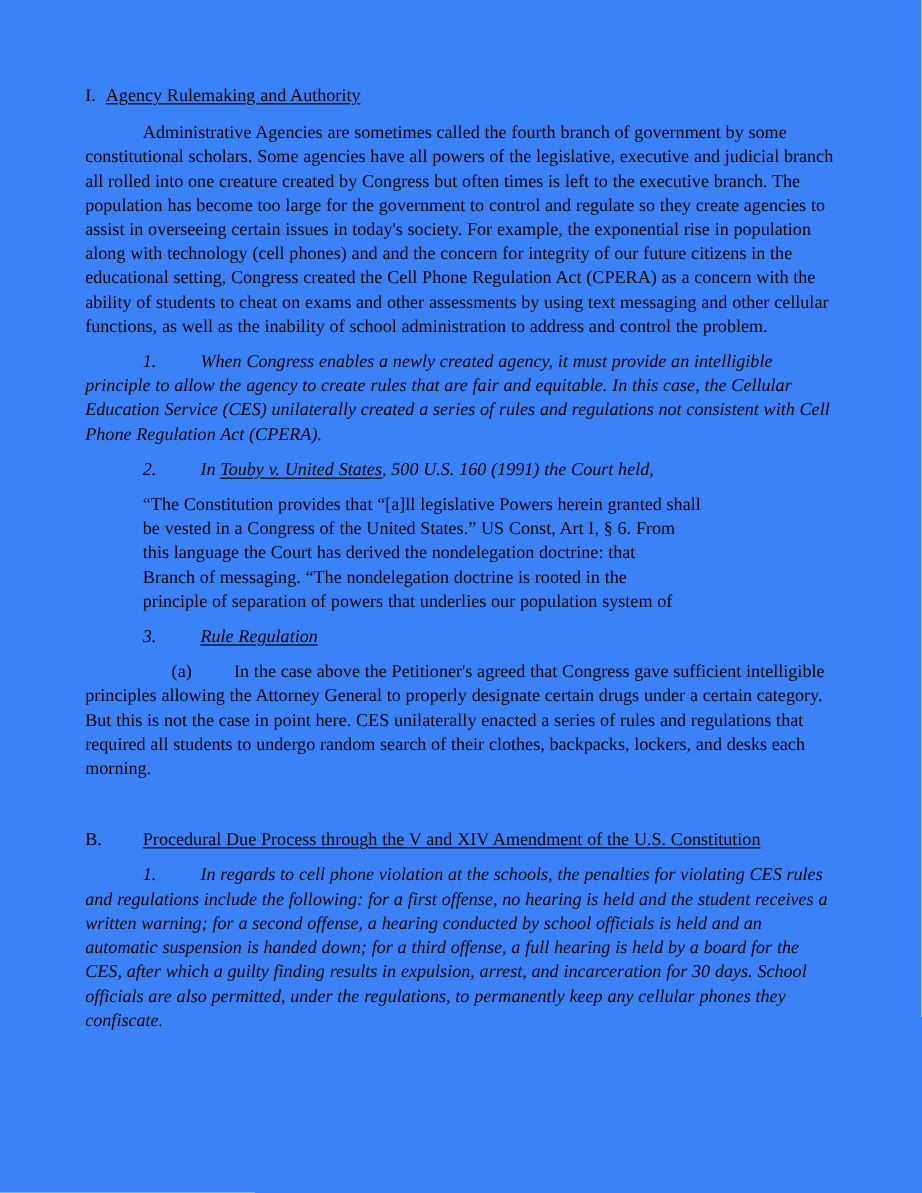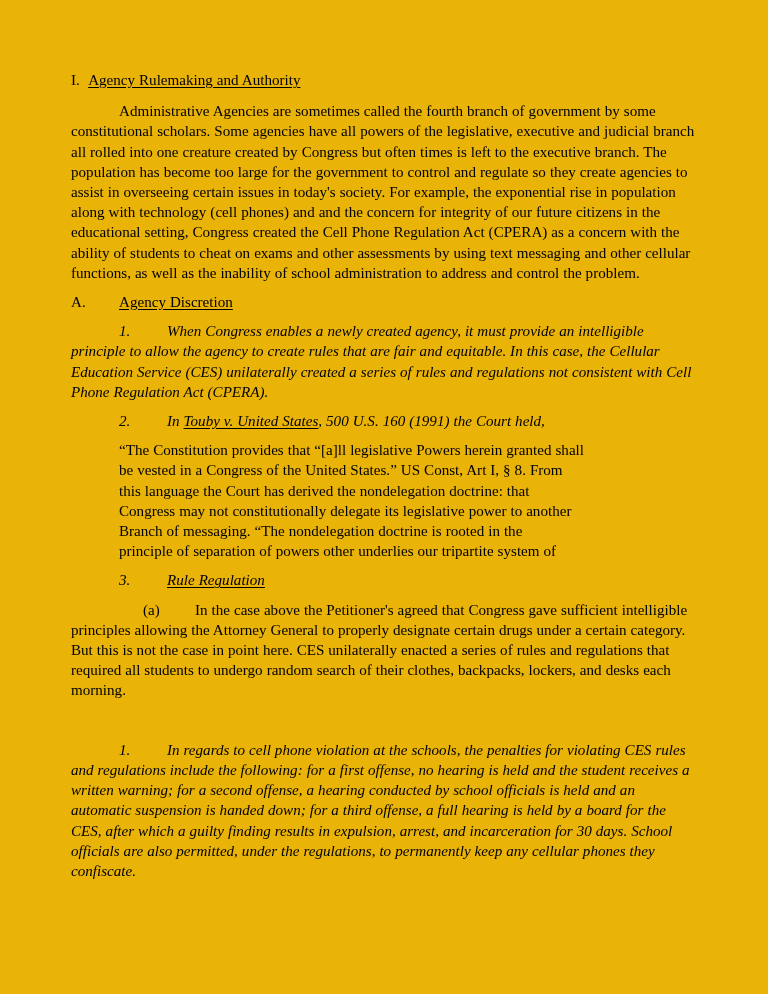--- a/index.html
+++ b/index.html
@@ -9,21 +9,21 @@
     background: #ffffff;
   }
   body {
     font-family: "Liberation Serif", "DejaVu Serif", serif;
     color: #000000;
   }
   .page {
     position: relative;
     width: 768px;
     height: 994px;
-    background: #eab308;
+    background: #3b82f6;
     margin: 0 auto;
     overflow: hidden;
     box-sizing: border-box;
   }
   .doc-body {
     position: absolute;
     left: 71px;
     top: 70px;
     width: 625px;
     font-size: 15.1px;
@@ -122,41 +122,40 @@
 <div class="page">
   <div class="doc-body">
 
     <div class="h-roman">
       <span class="label">I.</span>
       <span class="title">Agency Rulemaking and Authority</span>
     </div>
 
     <p class="para">Administrative Agencies are sometimes called the fourth branch of government by some constitutional scholars.  Some agencies have all powers of the legislative, executive and judicial branch all rolled into one creature created by Congress but often times is left to the executive branch.  The population has become too large for the government to control and regulate so they create agencies to assist in overseeing certain issues in today's society.  For example, the exponential rise in population along with technology (cell phones) and and the concern for integrity of our future citizens in the educational setting, Congress created the Cell Phone Regulation Act (CPERA) as a concern with the ability of students to cheat on exams and other assessments by using text messaging and other cellular functions, as well as the inability of school administration to address and control the problem.</p>
 
-    <div class="h-letter">
-      <span class="label">A.</span><span class="title">Agency Discretion</span>
-    </div>
 
     <p class="num-item"><span class="n-label">1.</span><span>When Congress enables a newly created agency, it must provide an intelligible principle to allow the agency to create rules that are fair and equitable. In this case, the Cellular Education Service (CES) unilaterally created a series of rules and regulations not consistent with Cell Phone Regulation Act (CPERA).</span></p>
 
     <p class="num-item"><span class="n-label">2.</span><span>In </span><span class="case">Touby v. United States</span><span>, 500 U.S. 160 (1991) the Court held,</span></p>
 
     <div class="blockquote">
       <span class="q-line">“The Constitution provides that “[a]ll legislative Powers herein granted shall</span>
-      <span class="q-line">be vested in a Congress of the United States.” US Const, Art I, § 8. From</span>
+      <span class="q-line">be vested in a Congress of the United States.” US Const, Art I, § 6. From</span>
       <span class="q-line">this language the Court has derived the nondelegation doctrine: that</span>
-      <span class="q-line">Congress may not constitutionally delegate its legislative power to another</span>
       <span class="q-line">Branch of messaging. “The nondelegation doctrine is rooted in the</span>
-      <span class="q-line">principle of separation of powers other underlies our tripartite system of</span>
+      <span class="q-line">principle of separation of powers that underlies our population system of</span>
     </div>
 
     <p class="num-item num-title"><span class="n-label">3.</span><span class="n-title">Rule Regulation</span></p>
 
     <p class="sub-item"><span class="s-label">(a)</span><span>In the case above the Petitioner's agreed that Congress gave sufficient intelligible principles allowing the Attorney General to properly designate certain drugs under a certain category.  But this is not the case in point here.  CES unilaterally enacted a series of rules and regulations that required all students to undergo random search of their clothes, backpacks, lockers, and desks each morning.</span></p>
 
 
     <div class="gap-large"></div>
 
+    <div class="h-letter">
+      <span class="label">B.</span><span class="title">Procedural Due Process through the V and XIV Amendment of the U.S. Constitution</span>
+    </div>
 
     <p class="num-item"><span class="n-label">1.</span><span>In regards to cell phone violation at the schools, the penalties for violating CES rules and regulations include the following: for a first offense, no hearing is held and the student receives a written warning; for a second offense, a hearing conducted by school officials is held and an automatic suspension is handed down; for a third offense, a full hearing is held by a board for the CES, after which a guilty finding results in expulsion, arrest, and incarceration for 30 days. School officials are also permitted, under the regulations, to permanently keep any cellular phones they confiscate.</span></p>
 
   </div>
 </div>
 
 </body></html>

